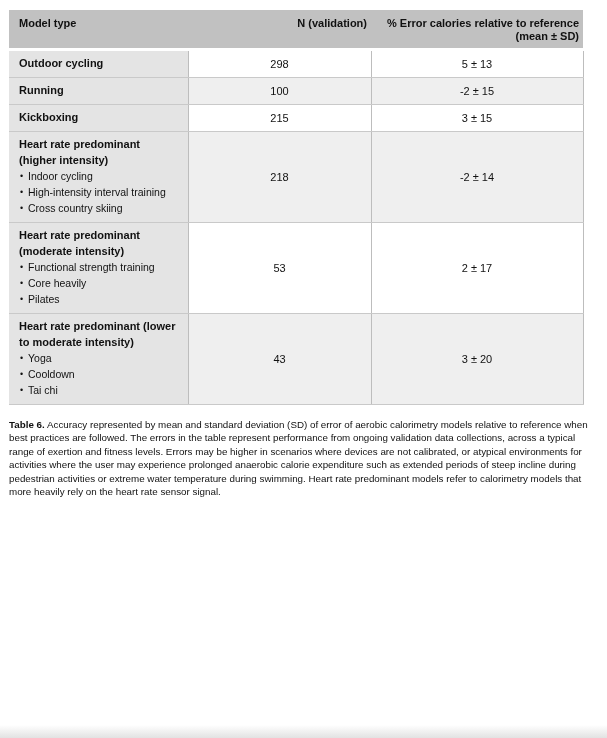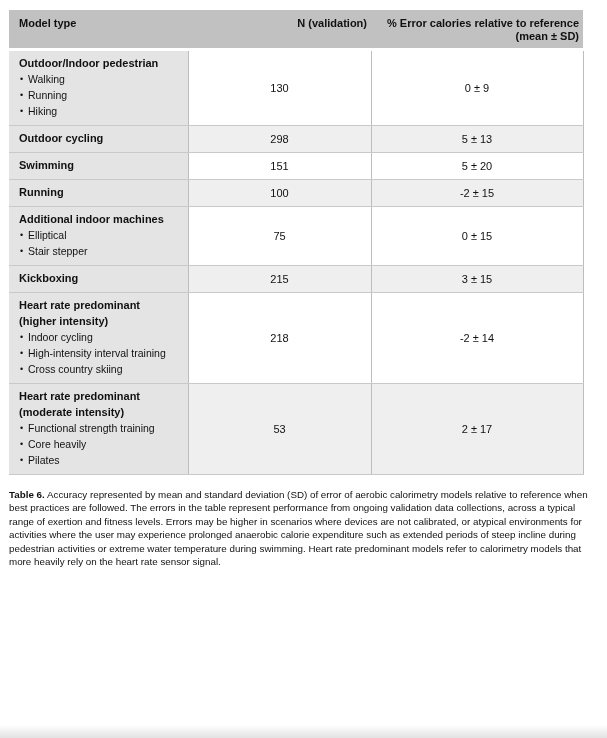--- a/index.html
+++ b/index.html
@@ -47,57 +47,31 @@
         <th>N (validation)</th>
         <th>
           <div>% Error calories relative to reference</div>
           <div>(mean ± SD)</div>
         </th>
       </tr>
     </thead>
     <tbody id="table-body">
         <tr>
           <td class="cell-model">
-            <div class="row-title">Outdoor/Indoor pedestrian</div>
-            <div class="row-item"><span class="blt">•</span><span>Walking</span></div>
-            <div class="row-item"><span class="blt">•</span><span>Running</span></div>
-            <div class="row-item"><span class="blt">•</span><span>Hiking</span></div>
-          </td>
-          <td class="cell-n">130</td>
-          <td class="cell-err">0 ± 9</td>
-        </tr>
-        <tr>
-          <td class="cell-model">
             <div class="row-title">Outdoor cycling</div>
           </td>
           <td class="cell-n">298</td>
           <td class="cell-err">5 ± 13</td>
         </tr>
         <tr>
           <td class="cell-model">
-            <div class="row-title">Swimming</div>
-          </td>
-          <td class="cell-n">151</td>
-          <td class="cell-err">5 ± 20</td>
-        </tr>
-        <tr>
-          <td class="cell-model">
             <div class="row-title">Running</div>
           </td>
           <td class="cell-n">100</td>
           <td class="cell-err">-2 ± 15</td>
-        </tr>
-        <tr>
-          <td class="cell-model">
-            <div class="row-title">Additional indoor machines</div>
-            <div class="row-item"><span class="blt">•</span><span>Elliptical</span></div>
-            <div class="row-item"><span class="blt">•</span><span>Stair stepper</span></div>
-          </td>
-          <td class="cell-n">75</td>
-          <td class="cell-err">0 ± 15</td>
         </tr>
         <tr>
           <td class="cell-model">
             <div class="row-title">Kickboxing</div>
           </td>
           <td class="cell-n">215</td>
           <td class="cell-err">3 ± 15</td>
         </tr>
         <tr>
           <td class="cell-model">
@@ -112,19 +86,29 @@
         <tr>
           <td class="cell-model">
             <div class="row-title">Heart rate predominant (moderate intensity)</div>
             <div class="row-item"><span class="blt">•</span><span>Functional strength training</span></div>
             <div class="row-item"><span class="blt">•</span><span>Core heavily</span></div>
             <div class="row-item"><span class="blt">•</span><span>Pilates</span></div>
           </td>
           <td class="cell-n">53</td>
           <td class="cell-err">2 ± 17</td>
         </tr>
+        <tr>
+          <td class="cell-model">
+            <div class="row-title">Heart rate predominant (lower to moderate intensity)</div>
+            <div class="row-item"><span class="blt">•</span><span>Yoga</span></div>
+            <div class="row-item"><span class="blt">•</span><span>Cooldown</span></div>
+            <div class="row-item"><span class="blt">•</span><span>Tai chi</span></div>
+          </td>
+          <td class="cell-n">43</td>
+          <td class="cell-err">3 ± 20</td>
+        </tr>
       </tbody>
   </table>
 
   <p class="caption"><b>Table 6.</b> <span>Accuracy represented by mean and standard deviation (SD) of error of aerobic calorimetry models relative to reference when best practices are followed. The errors in the table represent performance from ongoing validation data collections, across a typical range of exertion and fitness levels. Errors may be higher in scenarios where devices are not calibrated, or atypical environments for activities where the user may experience prolonged anaerobic calorie expenditure such as extended periods of steep incline during pedestrian activities or extreme water temperature during swimming. Heart rate predominant models refer to calorimetry models that more heavily rely on the heart rate sensor signal.</span></p>
 
   <div class="bottom-strip"></div>
 </div>
 
 </body></html>

